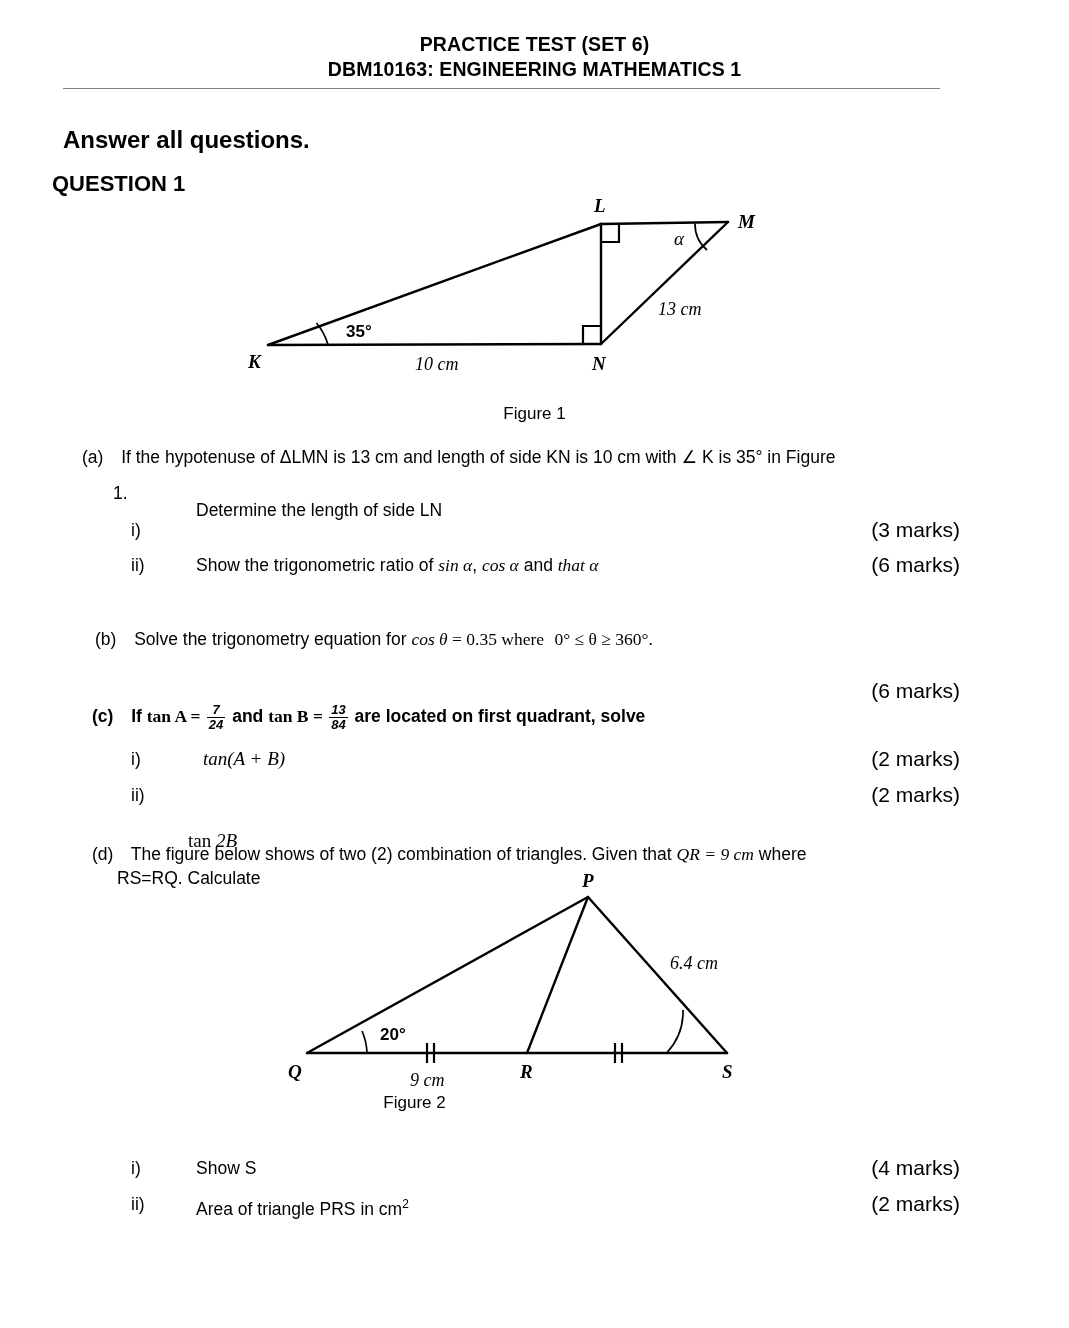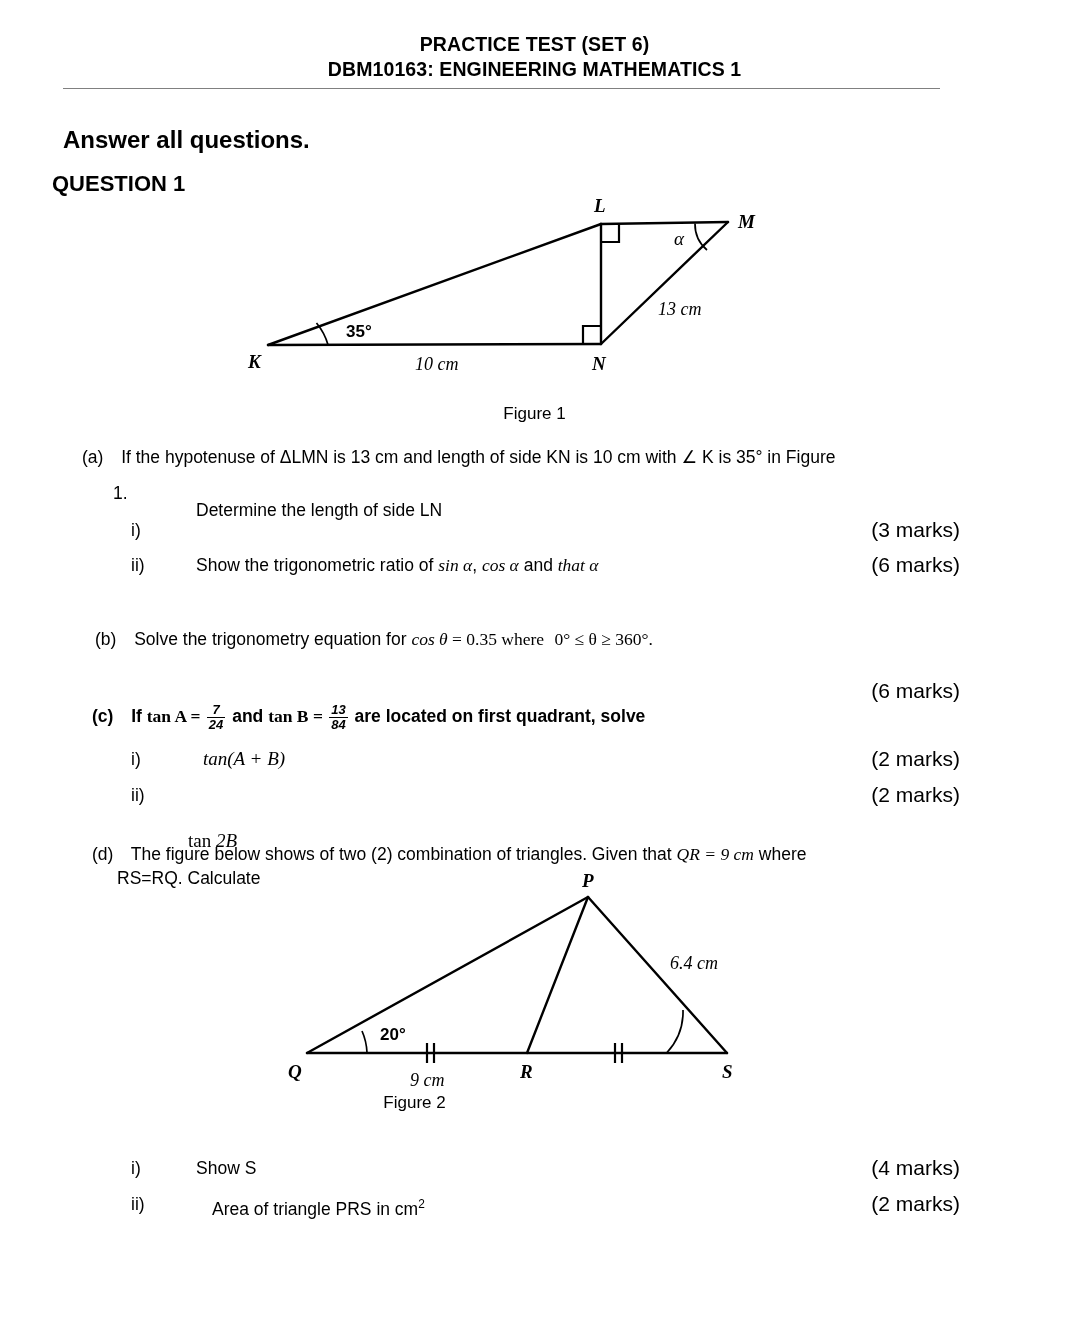--- a/index.html
+++ b/index.html
@@ -256,16 +256,16 @@
     </svg>
   </div>
 
   <div class="figcap" style="top:1093px; left:-120px;">Figure 2</div>
 
   <div class="roman" style="top:1156px; left:131px;">i)</div>
   <div class="roman" style="top:1156px; left:196px;">Show S</div>
   <div class="marks" style="top:1156px;">(4 marks)</div>
 
   <div class="roman" style="top:1192px; left:131px;">ii)</div>
-  <div class="roman" style="top:1192px; left:196px;margin-left:16px;"><span>Area of triangle PRS in cm</span><span class="sup">2</span></div>
+  <div class="roman" style="top:1192px; left:196px;"><span>Area of triangle PRS in cm</span><span class="sup">2</span></div>
   <div class="marks" style="top:1192px;">(2 marks)</div>
 
 </div>
 
 </body></html>

